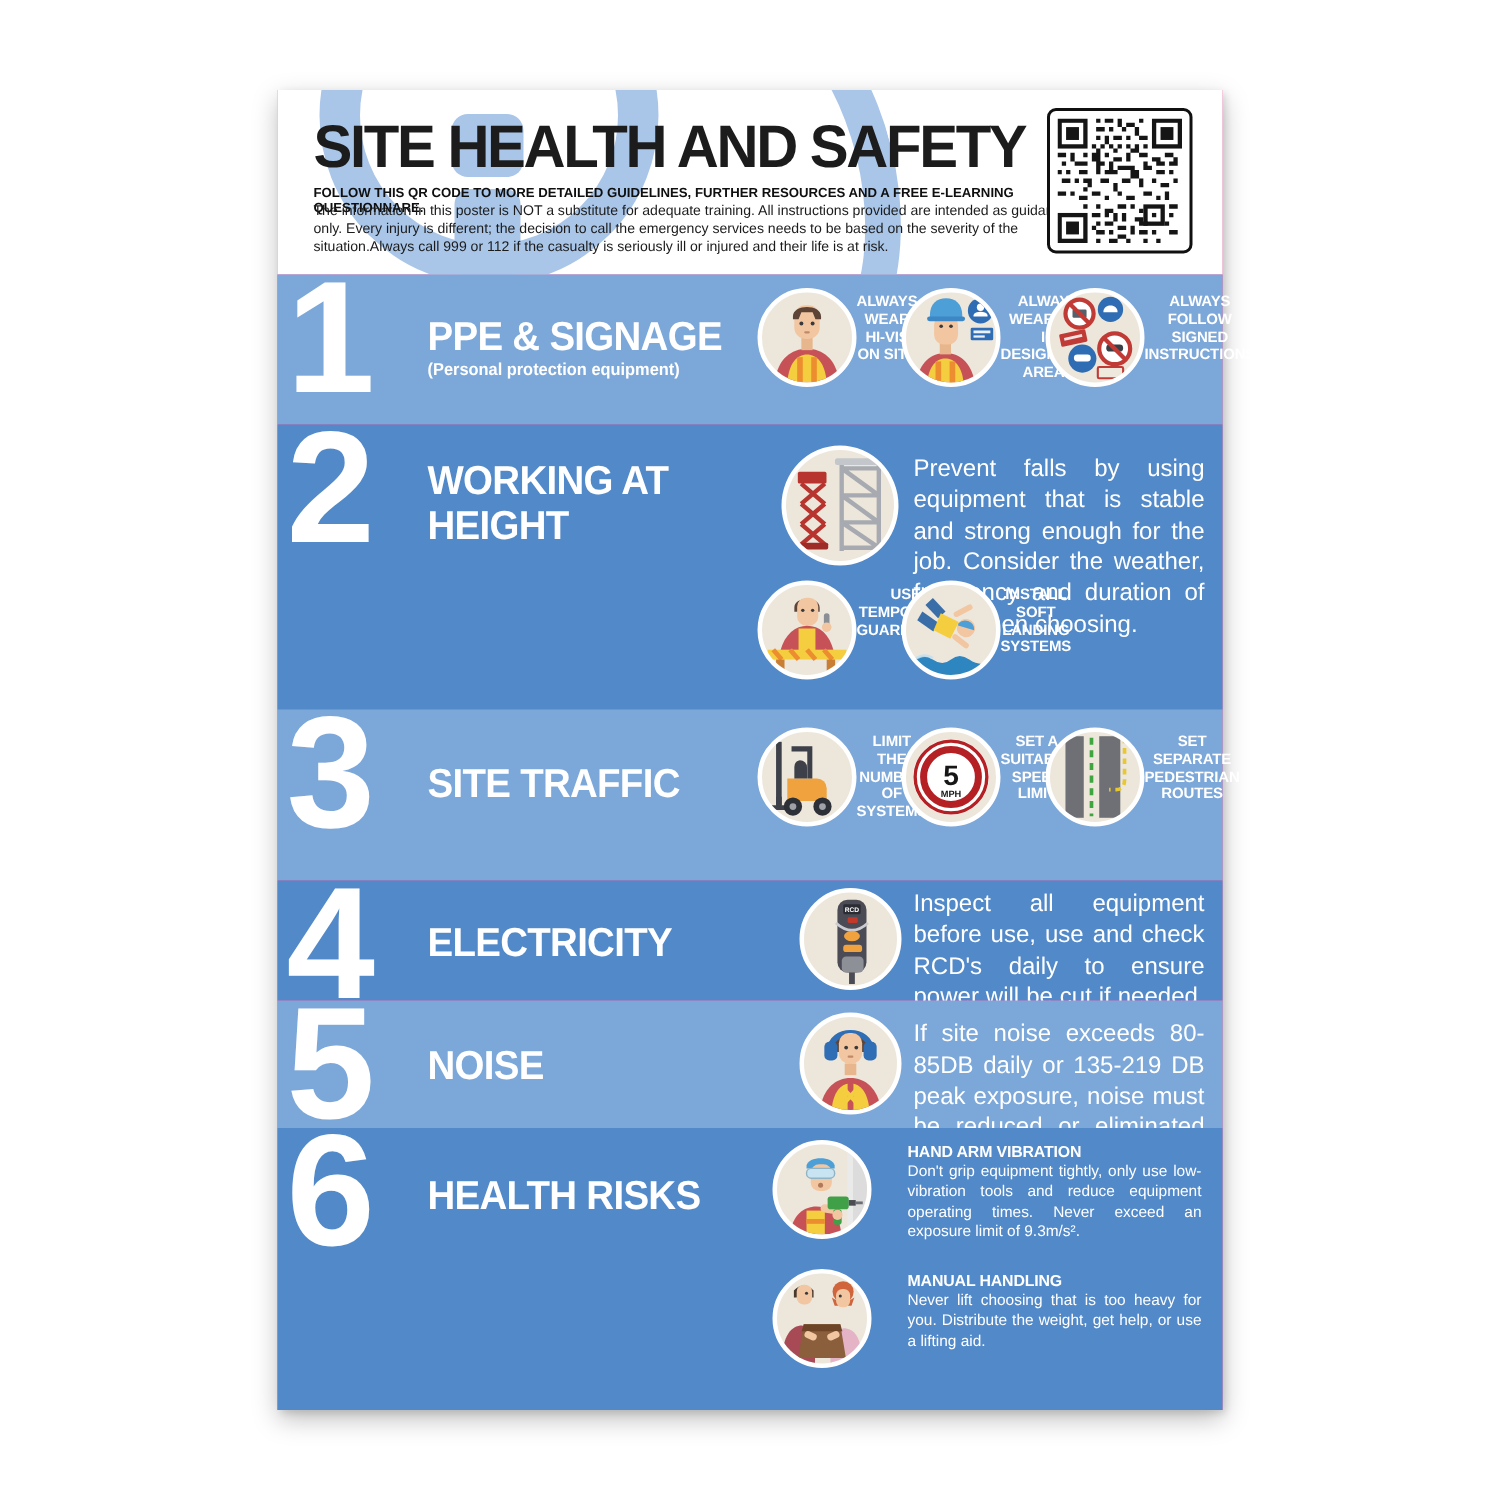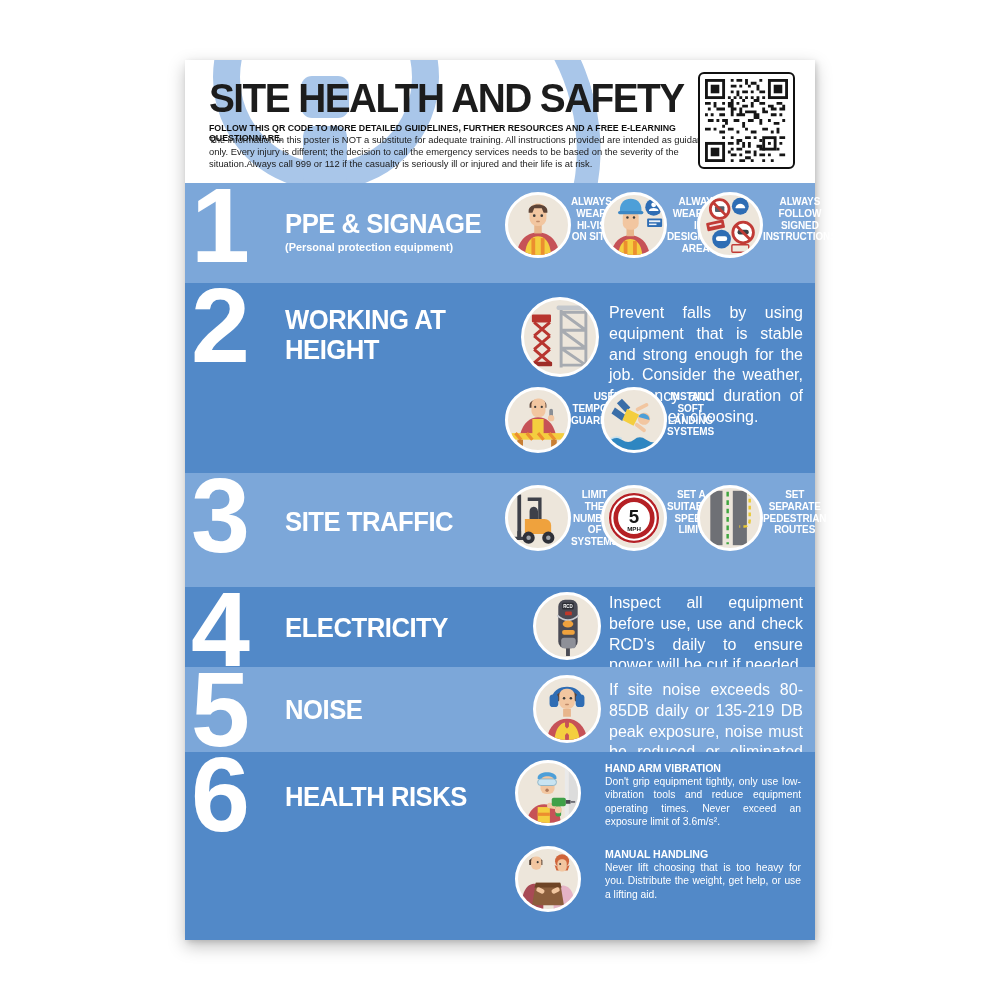--- a/index.html
+++ b/index.html
@@ -364,21 +364,21 @@
         <rect x="21" y="53" width="13" height="3.4" fill="#EC8E2F"></rect>
         <rect x="31" y="42" width="13" height="6" rx="3" fill="#F2C6A0" transform="rotate(8 31 45)"></rect>
         <rect x="36" y="37" width="15" height="9" rx="2" fill="#3FA048"></rect>
         <rect x="51" y="39.5" width="5" height="4" fill="#4B4B52"></rect>
         <rect x="56" y="40.5" width="5" height="2" fill="#6E6E75"></rect>
         <rect x="40" y="46" width="6" height="11" rx="2" fill="#3FA048"></rect>
         <circle cx="43" cy="50" r="3.6" fill="#F2C6A0"></circle>
       </svg>
     </div>
     <h3 class="risk-heading" style="top:10px">HAND ARM VIBRATION</h3>
-    <p class="risk-body" style="top:23px">Don't grip equipment tightly, only use low-vibration tools and reduce equipment operating times. Never exceed an exposure limit of 3.6m/s².</p>
+    <p class="risk-body" style="top:23px">Don't grip equipment tightly, only use low-vibration tools and reduce equipment operating times. Never exceed an exposure limit of 9.3m/s².</p>
 
     <div class="risk-circle" style="top:94px">
       <svg viewBox="0 0 64 64" aria-hidden="true">
         <path d="M12 12q7-7 14 0v5h-3l-2-3h-5l-2 3h-2z" fill="#4A382D"></path>
         <rect x="14" y="8" width="11" height="14" rx="5" fill="#F2C6A0"></rect>
         <circle cx="21" cy="14" r="1.1" fill="#3a3a3a"></circle>
         <path d="M3 64c1-20 7-27 15-27l9 7v20z" fill="#A84A55"></path>
         <circle cx="47" cy="13" r="7.5" fill="#D0653B"></circle>
         <path d="M39 17q8 6 16 0l-2 6H41z" fill="#D0653B"></path>
         <rect x="42" y="11" width="10" height="13" rx="4.5" fill="#F2C6A0"></rect>

